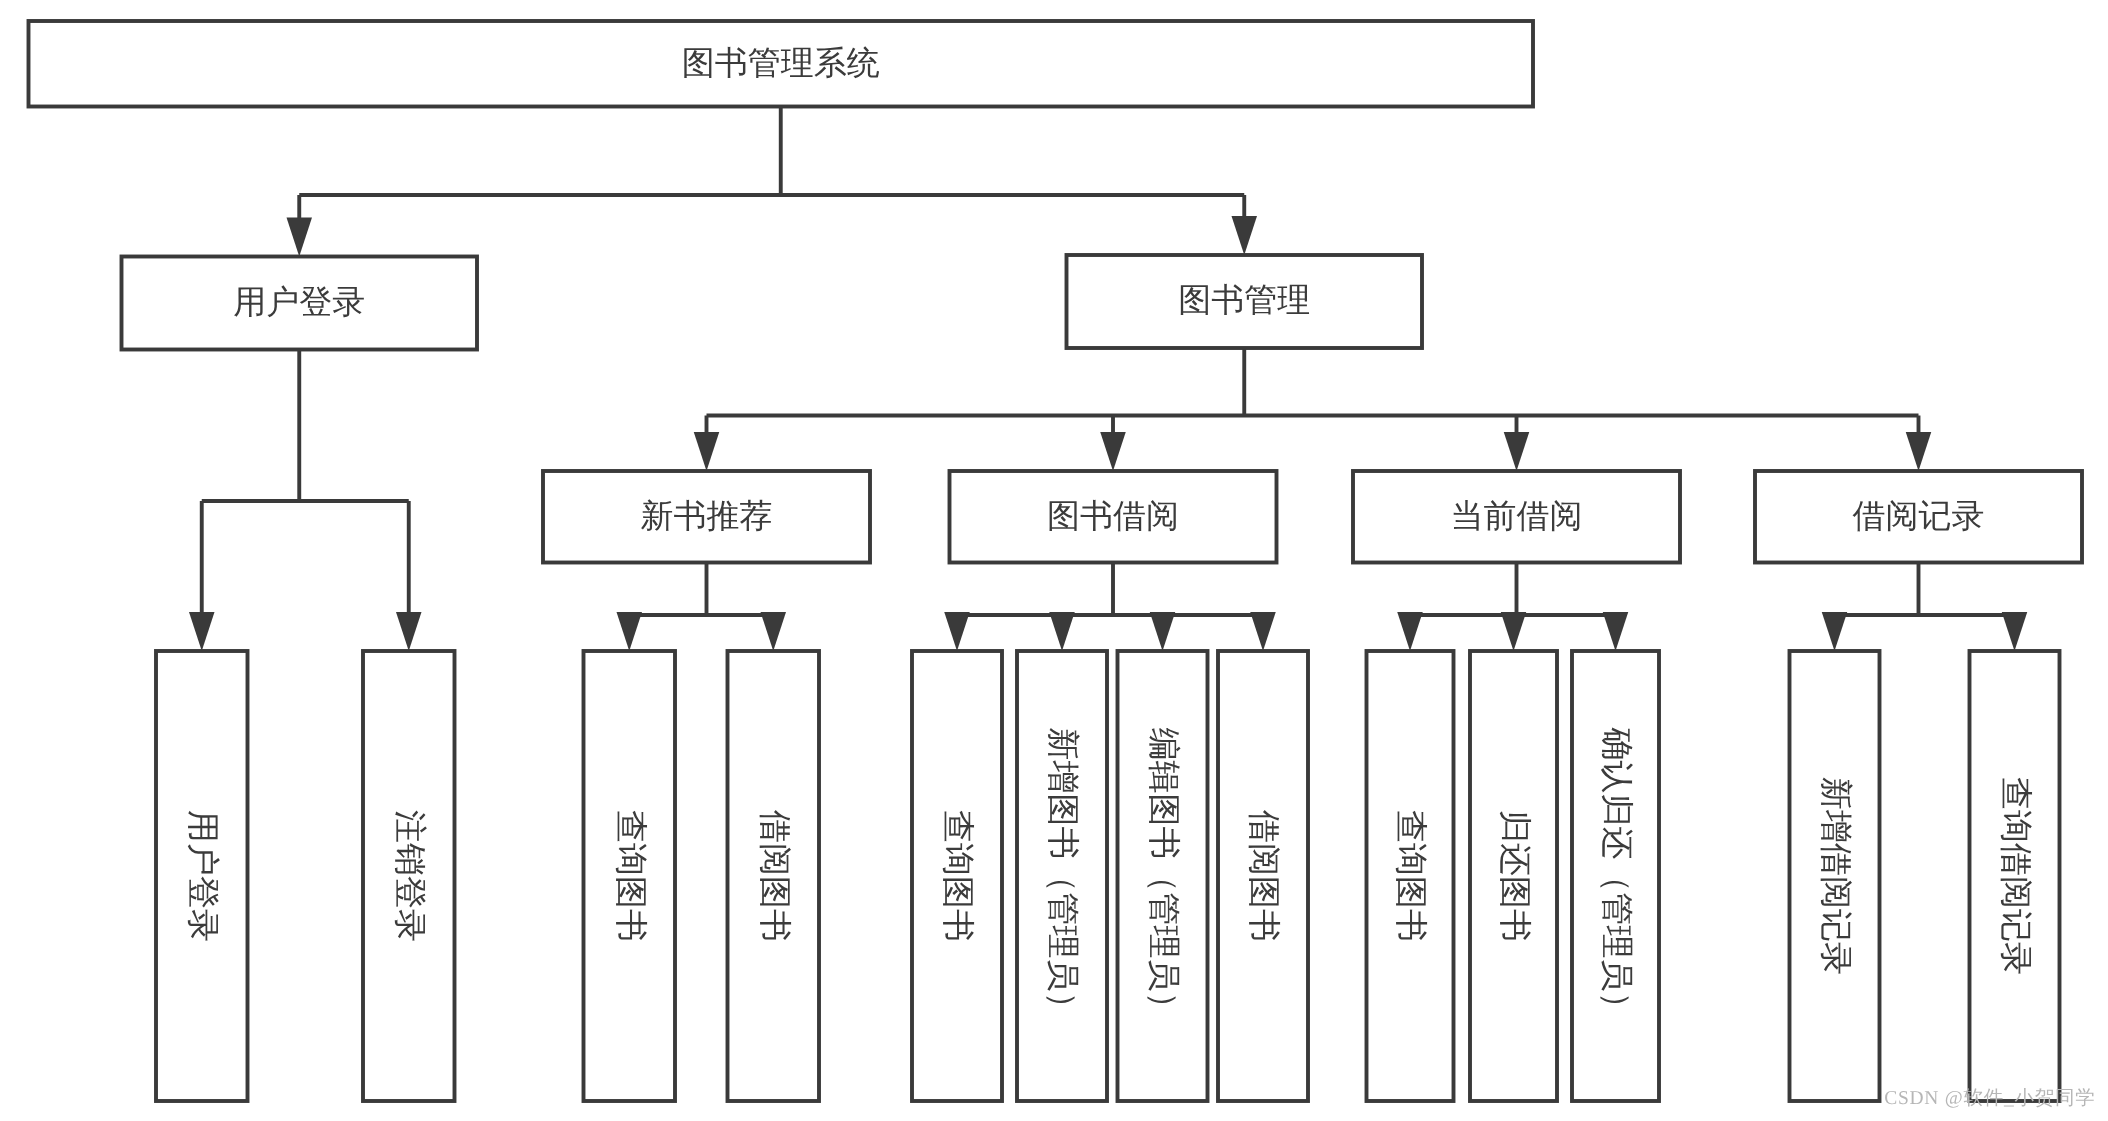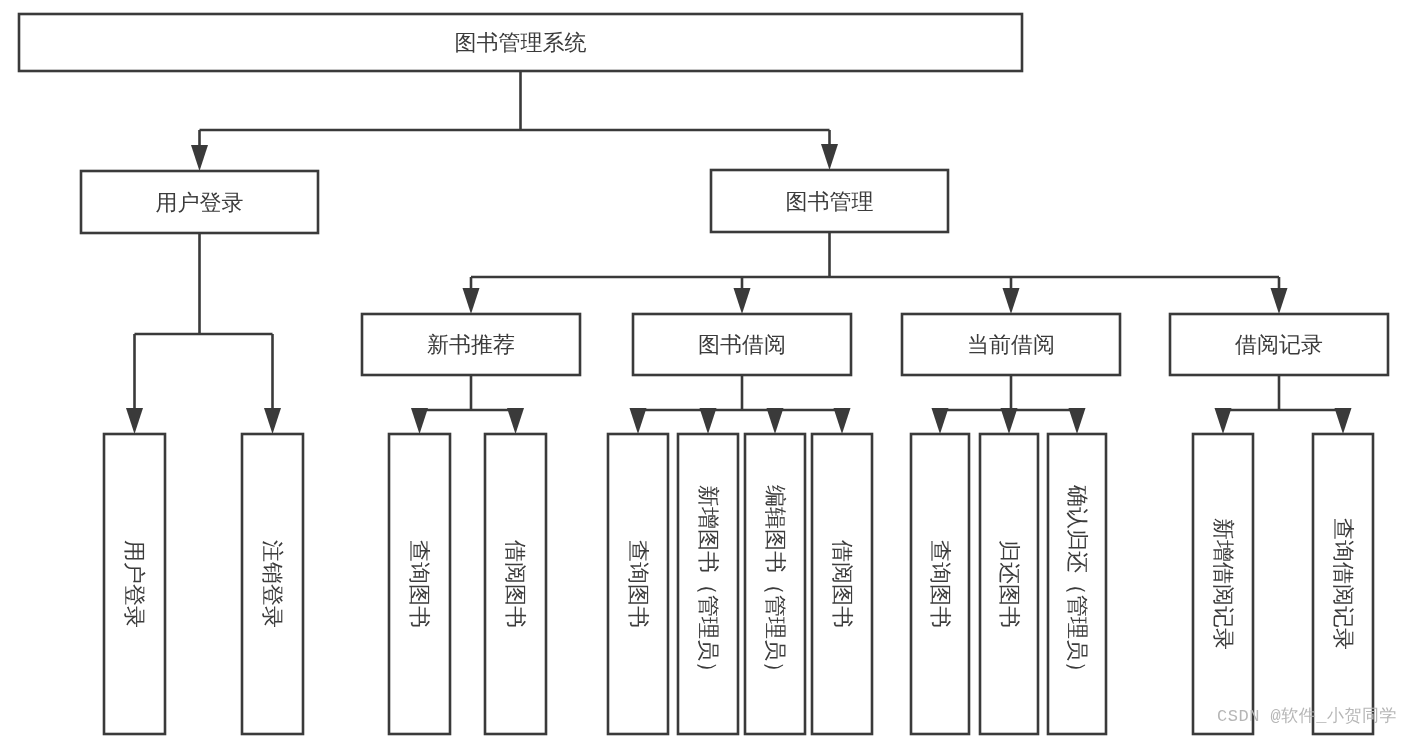--- a/index.html
+++ b/index.html
@@ -53,23 +53,23 @@
   .node-label-vertical {
     fill: #3b3b3b;
     font-family: "DejaVu Sans", "Liberation Sans", sans-serif;
     font-size: 22px;
     text-anchor: middle;
     dominant-baseline: central;
   }
   .watermark-text {
     position: absolute;
     right: 8px;
-    bottom: 20px;
-    font-family: Liberation Mono, monospace;
-    font-size: 17px;
+    bottom: 6px;
+    font-family: Liberation Serif, serif;
+    font-size: 13px;
     color: #b6b6b6;
     white-space: nowrap;
     letter-spacing: 0.5px;
     pointer-events: none;
   }
 </style>
 </head>
 <body>
 
 <div id="diagram-root">

